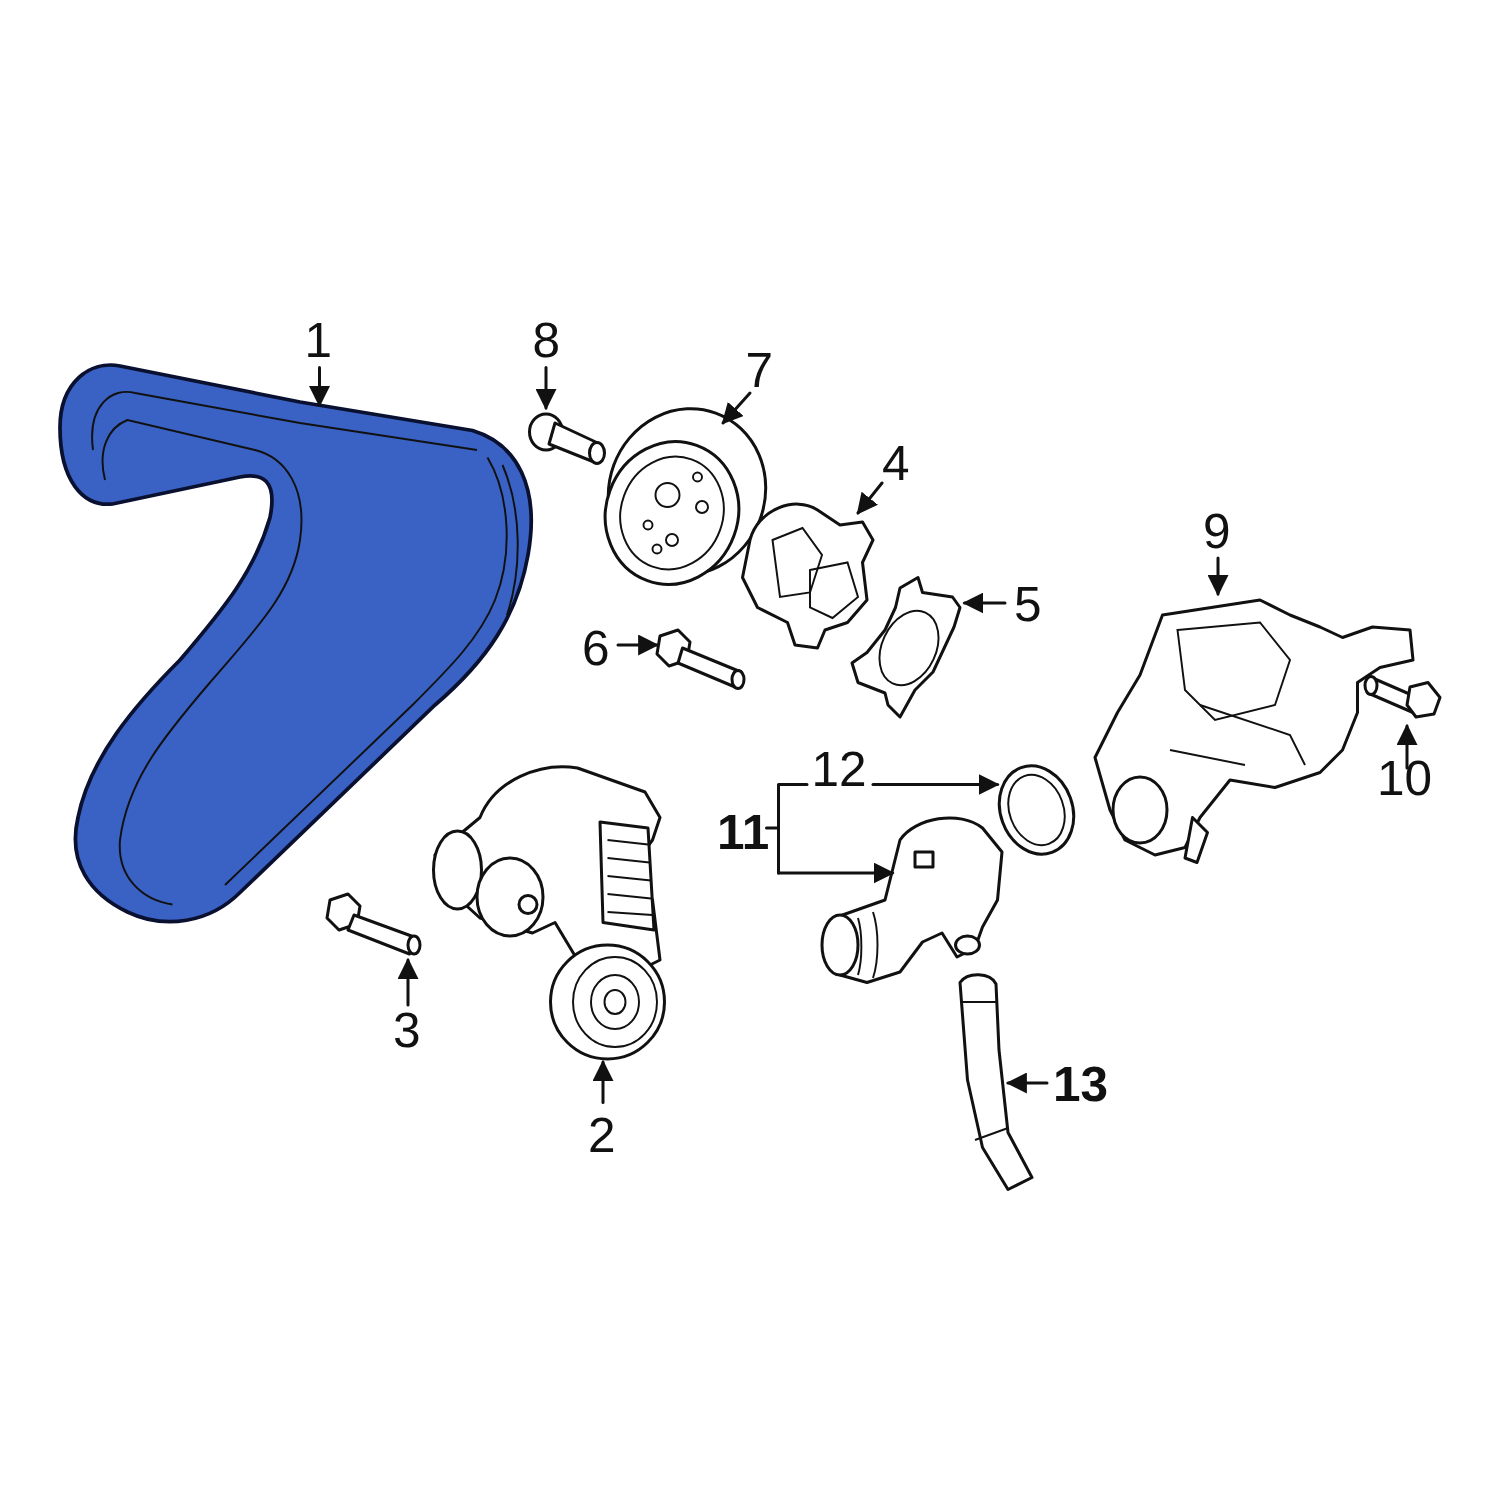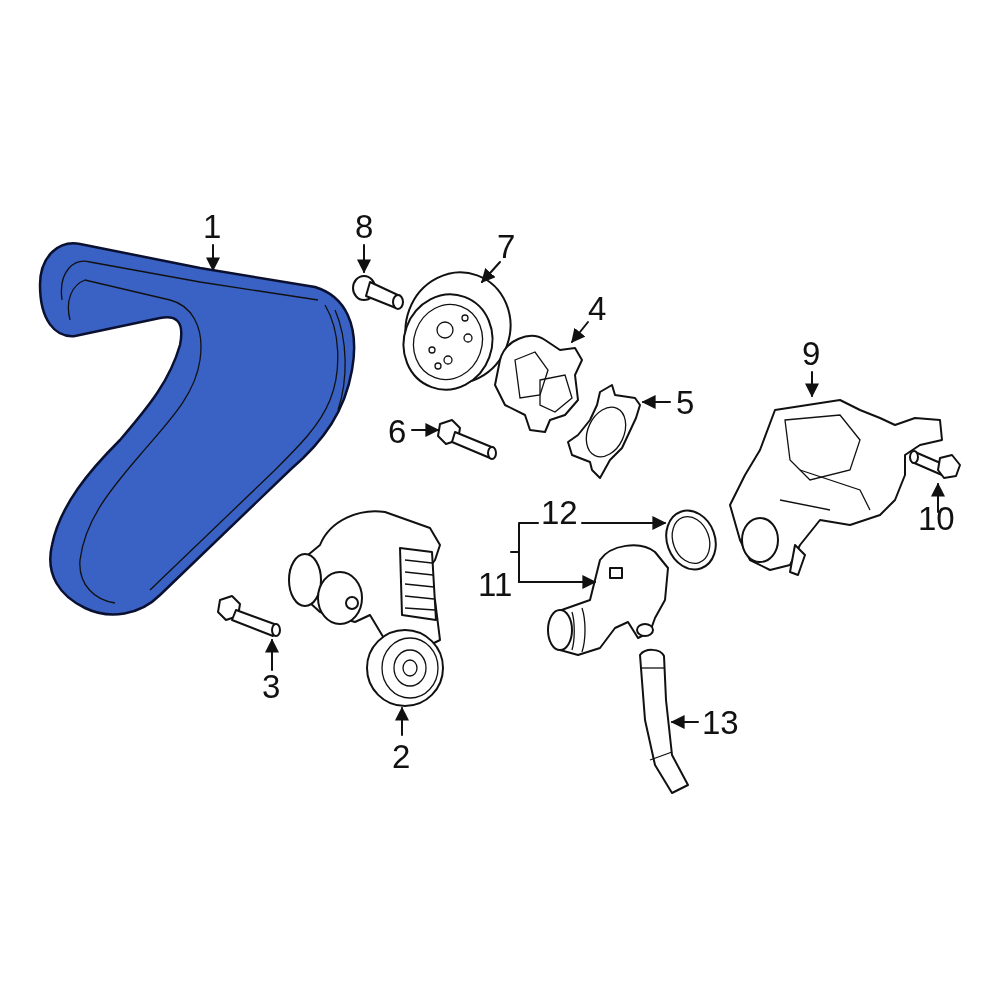--- a/index.html
+++ b/index.html
@@ -141,17 +141,17 @@
 <span class="callout" style="left:203px;top:210px;">1</span>
 <span class="callout" style="left:392px;top:740px;">2</span>
 <span class="callout" style="left:262px;top:670px;">3</span>
 <span class="callout" style="left:588px;top:292px;">4</span>
 <span class="callout" style="left:676px;top:386px;">5</span>
 <span class="callout" style="left:388px;top:415px;">6</span>
 <span class="callout" style="left:497px;top:230px;">7</span>
 <span class="callout" style="left:355px;top:210px;">8</span>
 <span class="callout" style="left:802px;top:337px;">9</span>
 <span class="callout" style="left:918px;top:502px;">10</span>
-<span class="callout" style="left:478px;top:568px;">11</span>
+<span class="callout" style="left:478px;top:538px;font-weight:bold;">11</span>
 <span class="callout" style="left:541px;top:496px;">12</span>
-<span class="callout" style="left:702px;top:706px;">13</span>
+<span class="callout" style="left:702px;top:706px;font-weight:bold;">13</span>
 
 </div>
 
 </body></html>

